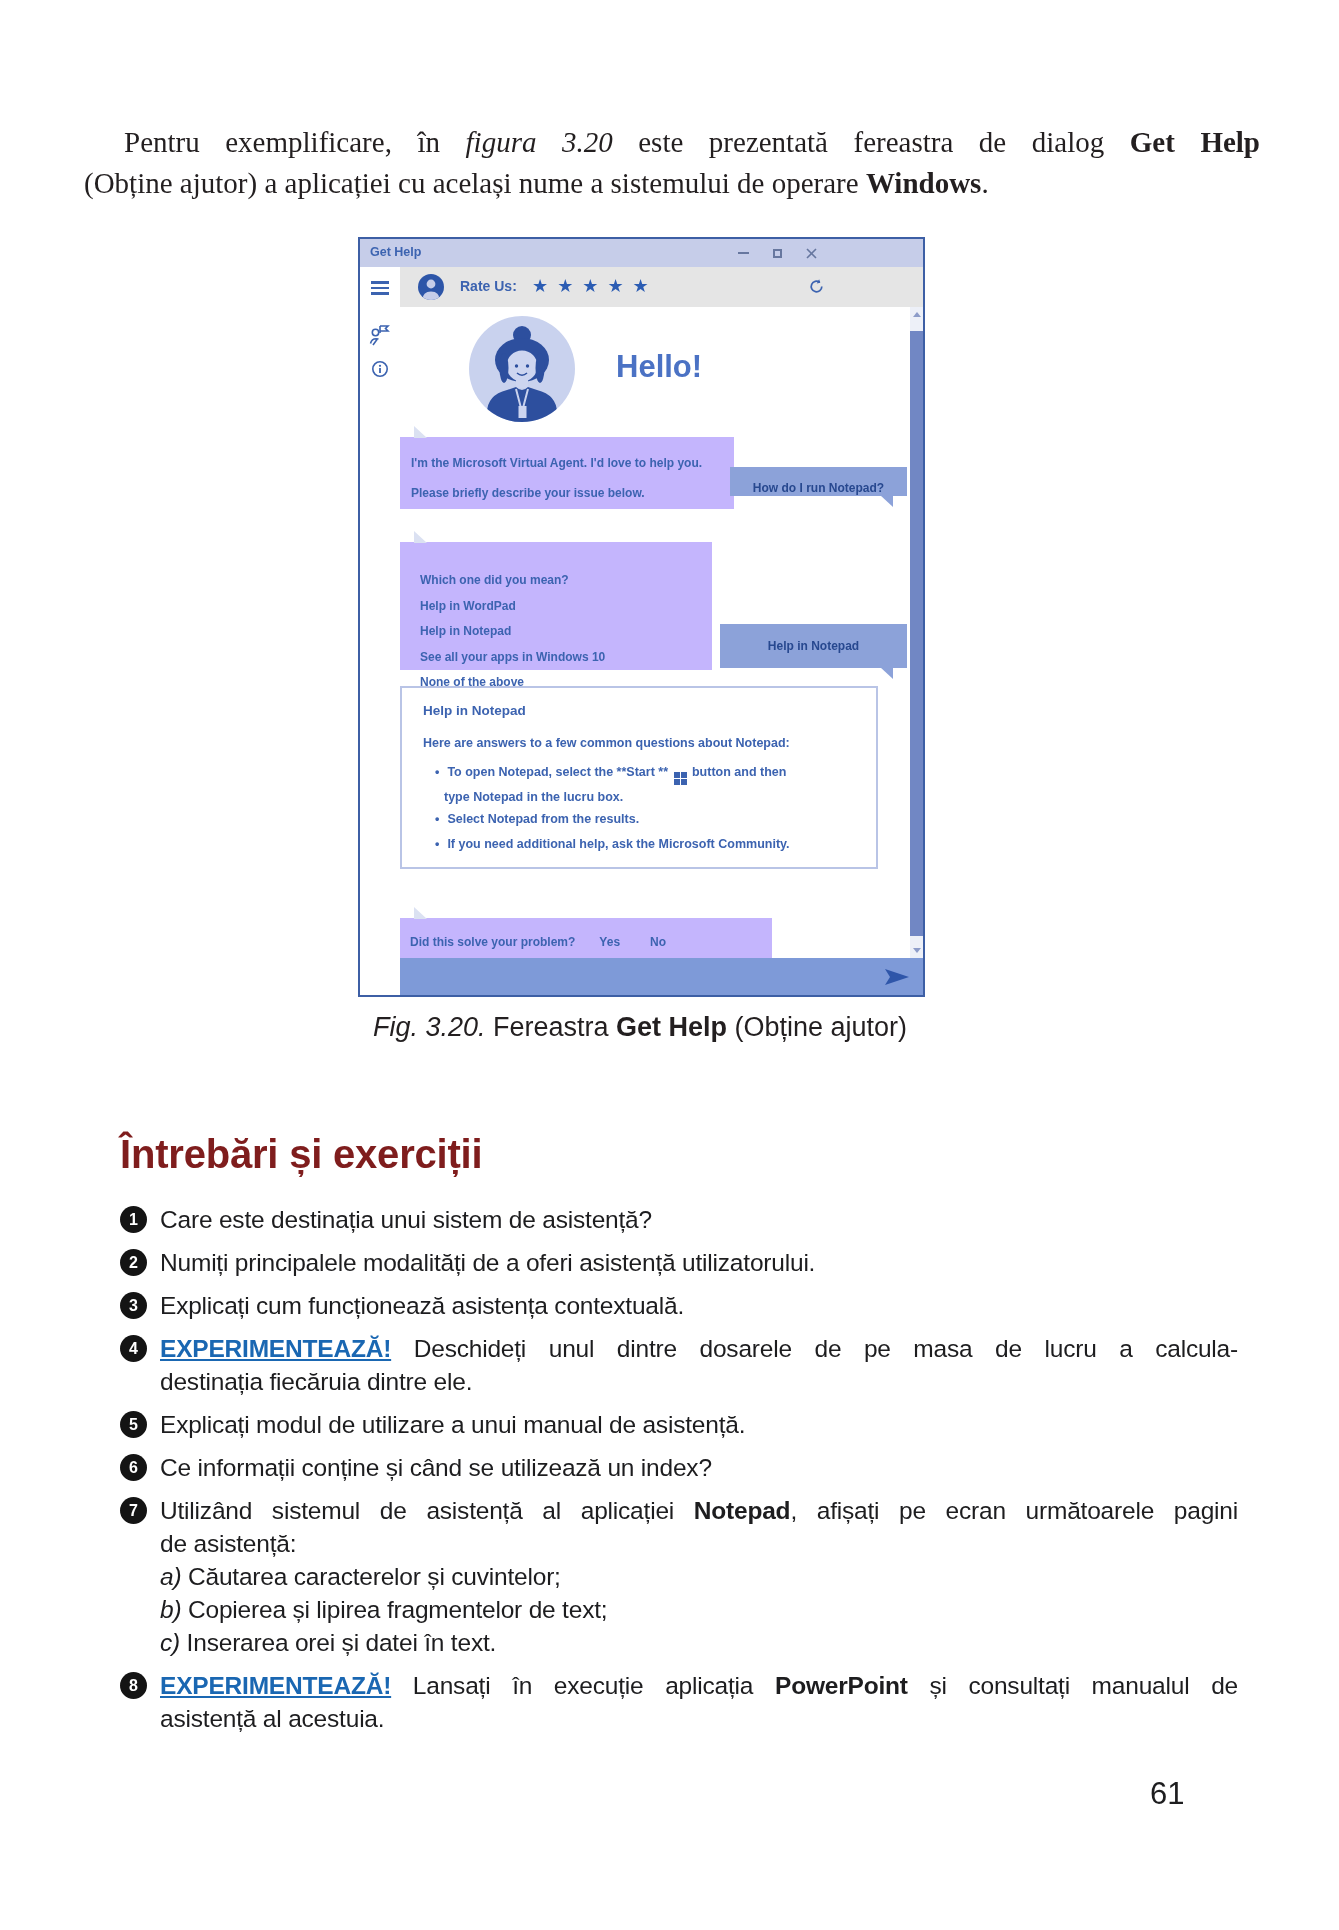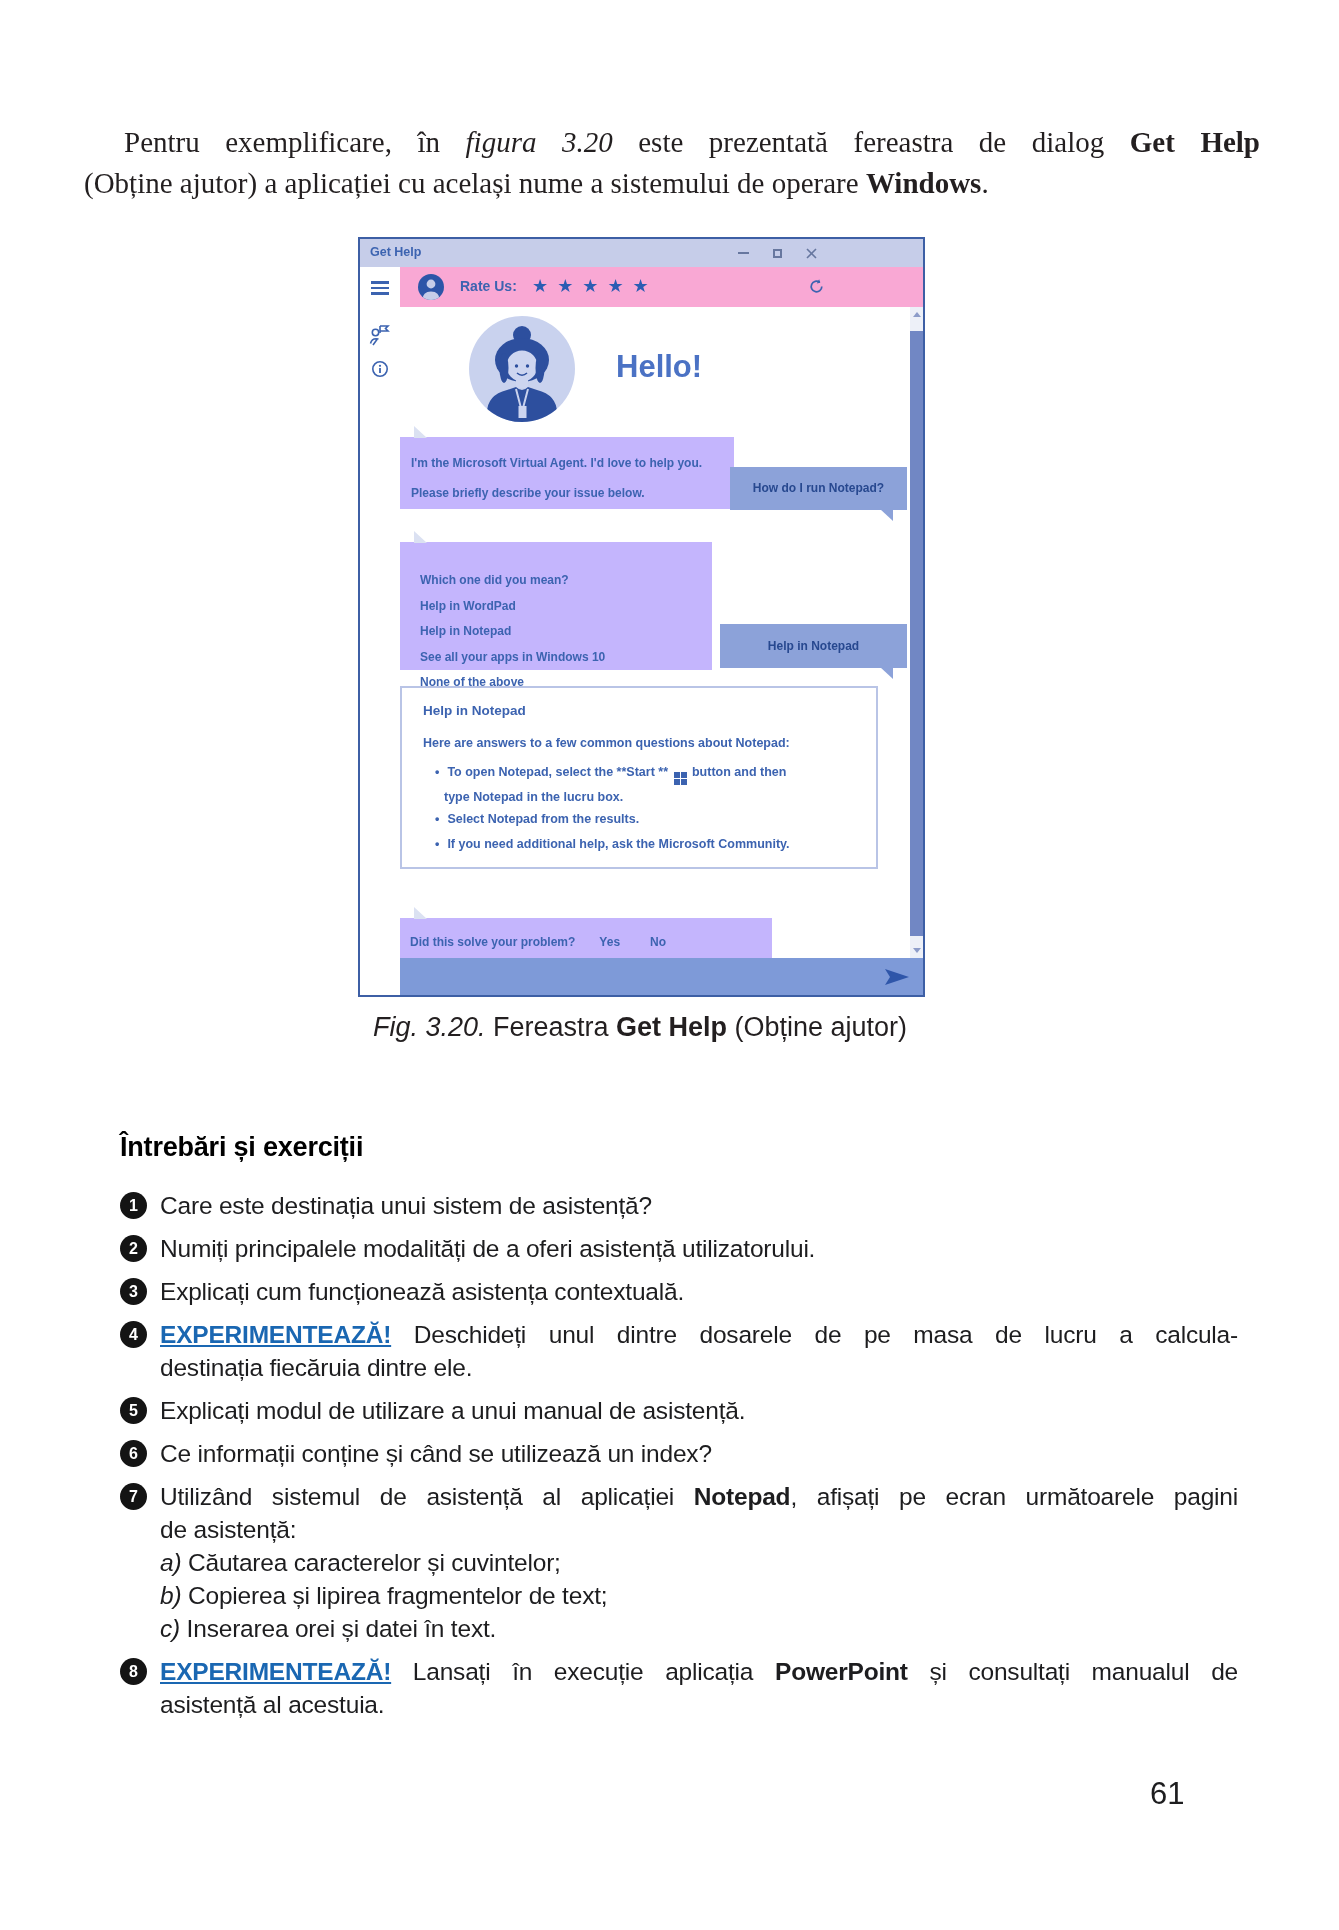--- a/index.html
+++ b/index.html
@@ -14,21 +14,21 @@
 
   
   .figwin { position:absolute; left:358px; top:237px; width:567px; height:760px;
             background:#fff; border:2px solid #3d5fa5; }
   .titlebar { position:absolute; left:0; top:0; right:0; height:28px; background:#c6cde9; }
   .win-title { position:absolute; left:10px; top:6px; font-size:12.5px; font-weight:700; color:#3c63b0; white-space:nowrap; }
   .win-controls { position:absolute; left:378px; top:0; height:28px; display:flex; align-items:center; gap:24px; }
   .ctl-min { width:11px; height:2px; background:#67779f; }
   .ctl-max { width:9px; height:9px; border:2px solid #67779f; }
 
-  .ratebar { position:absolute; left:40px; top:28px; right:0; height:40px; background:#f9a8d4; }
+  .ratebar { position:absolute; left:40px; top:28px; right:0; height:40px; background:#e5e5e5; }
   .rate-label { position:absolute; left:60px; top:11px; font-size:14px; font-weight:700; color:#3c63b0; white-space:nowrap; }
   .stars { position:absolute; left:132px; top:8px; }
   .stars span { display:inline-block; margin-right:9px; font-size:18px; color:#2b5cb3; }
   .mini-avatar { position:absolute; left:18px; top:7px; }
   .refresh { position:absolute; left:408px; top:11px; }
 
   .sidebar { position:absolute; left:0; top:28px; width:40px; bottom:0; background:#fff; }
   .hamburger { position:absolute; left:11px; top:14px; width:18px; cursor:pointer; }
   .hamburger b { display:block; height:2.5px; background:#3c63b0; margin-bottom:3px; }
   .fb-icon { position:absolute; left:9px; top:56px; }
@@ -47,21 +47,21 @@
 
   .bubble { position:absolute; background:#c4b5fd; color:#3c63b0; font-size:12px; font-weight:600; }
   .bubble.agent:before { content:""; position:absolute; left:14px; top:-11px;
             border-bottom:12px solid #dbe1f2; border-right:13px solid transparent; }
   .bubble.user { background:#8ca2d9; color:#27488f; }
   .bubble.user:after { content:""; position:absolute; right:14px; bottom:-11px;
             border-top:12px solid #8ca2d9; border-left:13px solid transparent; }
   .ln { display:block; white-space:nowrap; }
 
   .b1 { left:0; top:130px; width:334px; height:72px; padding:11px 0 0 11px; line-height:30px; }
-  .u1 { left:330px; top:160px; width:177px; height:43px; line-height:43px; text-align:center; white-space:nowrap; }
+  .u1 { left:330px; top:160px; width:177px; height:29px; line-height:43px; text-align:center; white-space:nowrap; }
   .b2 { left:0; top:235px; width:312px; height:128px; padding:26px 0 0 20px; line-height:25.5px; }
   .b2 .opt { cursor:pointer; }
   .u2 { left:320px; top:317px; width:187px; height:44px; line-height:44px; text-align:center; white-space:nowrap; }
 
   .helpcard { position:absolute; left:0; top:379px; width:478px; height:183px; background:#fff;
               border:2px solid #b9c4e6; color:#3c63b0; font-size:12.5px; font-weight:600; }
   .hc-title { position:absolute; left:21px; top:15px; font-size:13.5px; font-weight:700; white-space:nowrap; }
   .hc-intro { position:absolute; left:21px; top:48px; white-space:nowrap; }
   .hc-row { position:absolute; white-space:nowrap; }
   .hc-b1 { left:33px; top:72px; line-height:25px; }
@@ -79,21 +79,21 @@
   .bottombar { position:absolute; left:40px; right:0; bottom:0; height:37px; background:#7e9ad8; }
   .send { position:absolute; right:12px; top:7px; cursor:pointer; }
 
   
   .caption { position:absolute; left:300px; top:1012px; width:680px; text-align:center;
              font-size:27px; color:#231f20; }
   .caption b { font-weight:700; }
 
   
   .ex { position:absolute; left:120px; top:1132px; width:1118px; letter-spacing:-0.2px; }
-  .ex-h { font-size:27px; font-weight:700; color:#000000; margin:0 0 26px 0; }
+  .ex-h { font-size:40px; font-weight:700; color:#7f1d1d; margin:0 0 26px 0; }
   .item { display:flex; align-items:flex-start; margin-bottom:10px; font-size:24.5px; line-height:33px; color:#1d1d1f; }
   .num { flex:0 0 auto; width:27px; height:27px; border-radius:50%; background:#141414; color:#fff;
          font-size:16px; font-weight:700; display:flex; align-items:center; justify-content:center;
          margin:3px 13px 0 0; letter-spacing:0; }
   .itxt { flex:1; }
   .jl { text-align:justify; text-align-last:justify; }
   .lead { color:#1a67b2; font-weight:700;text-decoration:underline; }
 
   .pageno { position:absolute; left:1150px; top:1776px; font-size:31px; color:#1d1d1f; }
 

